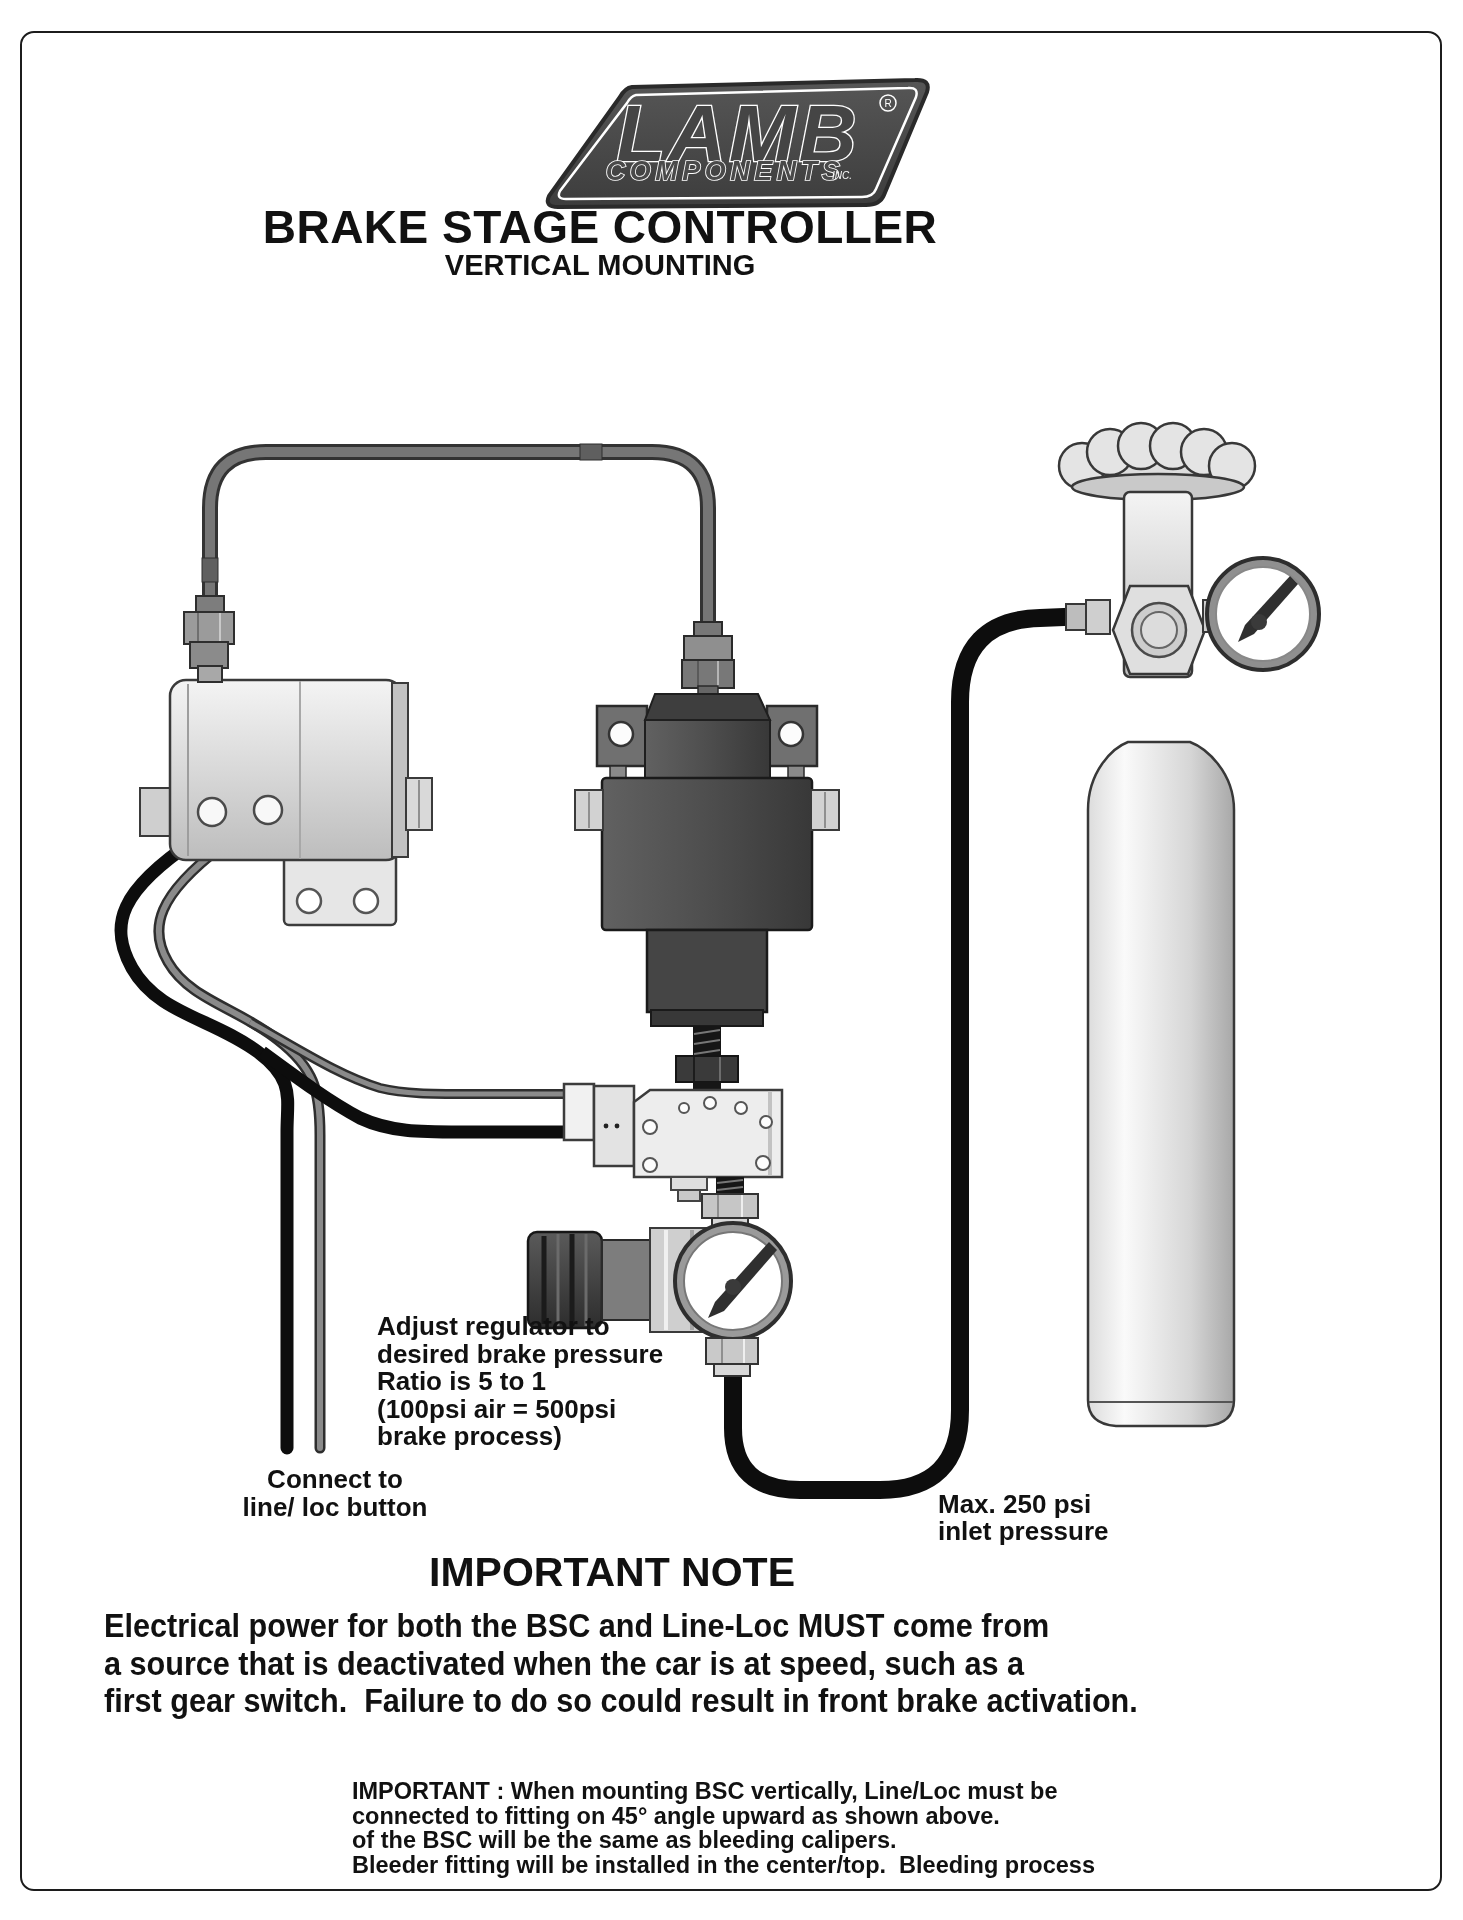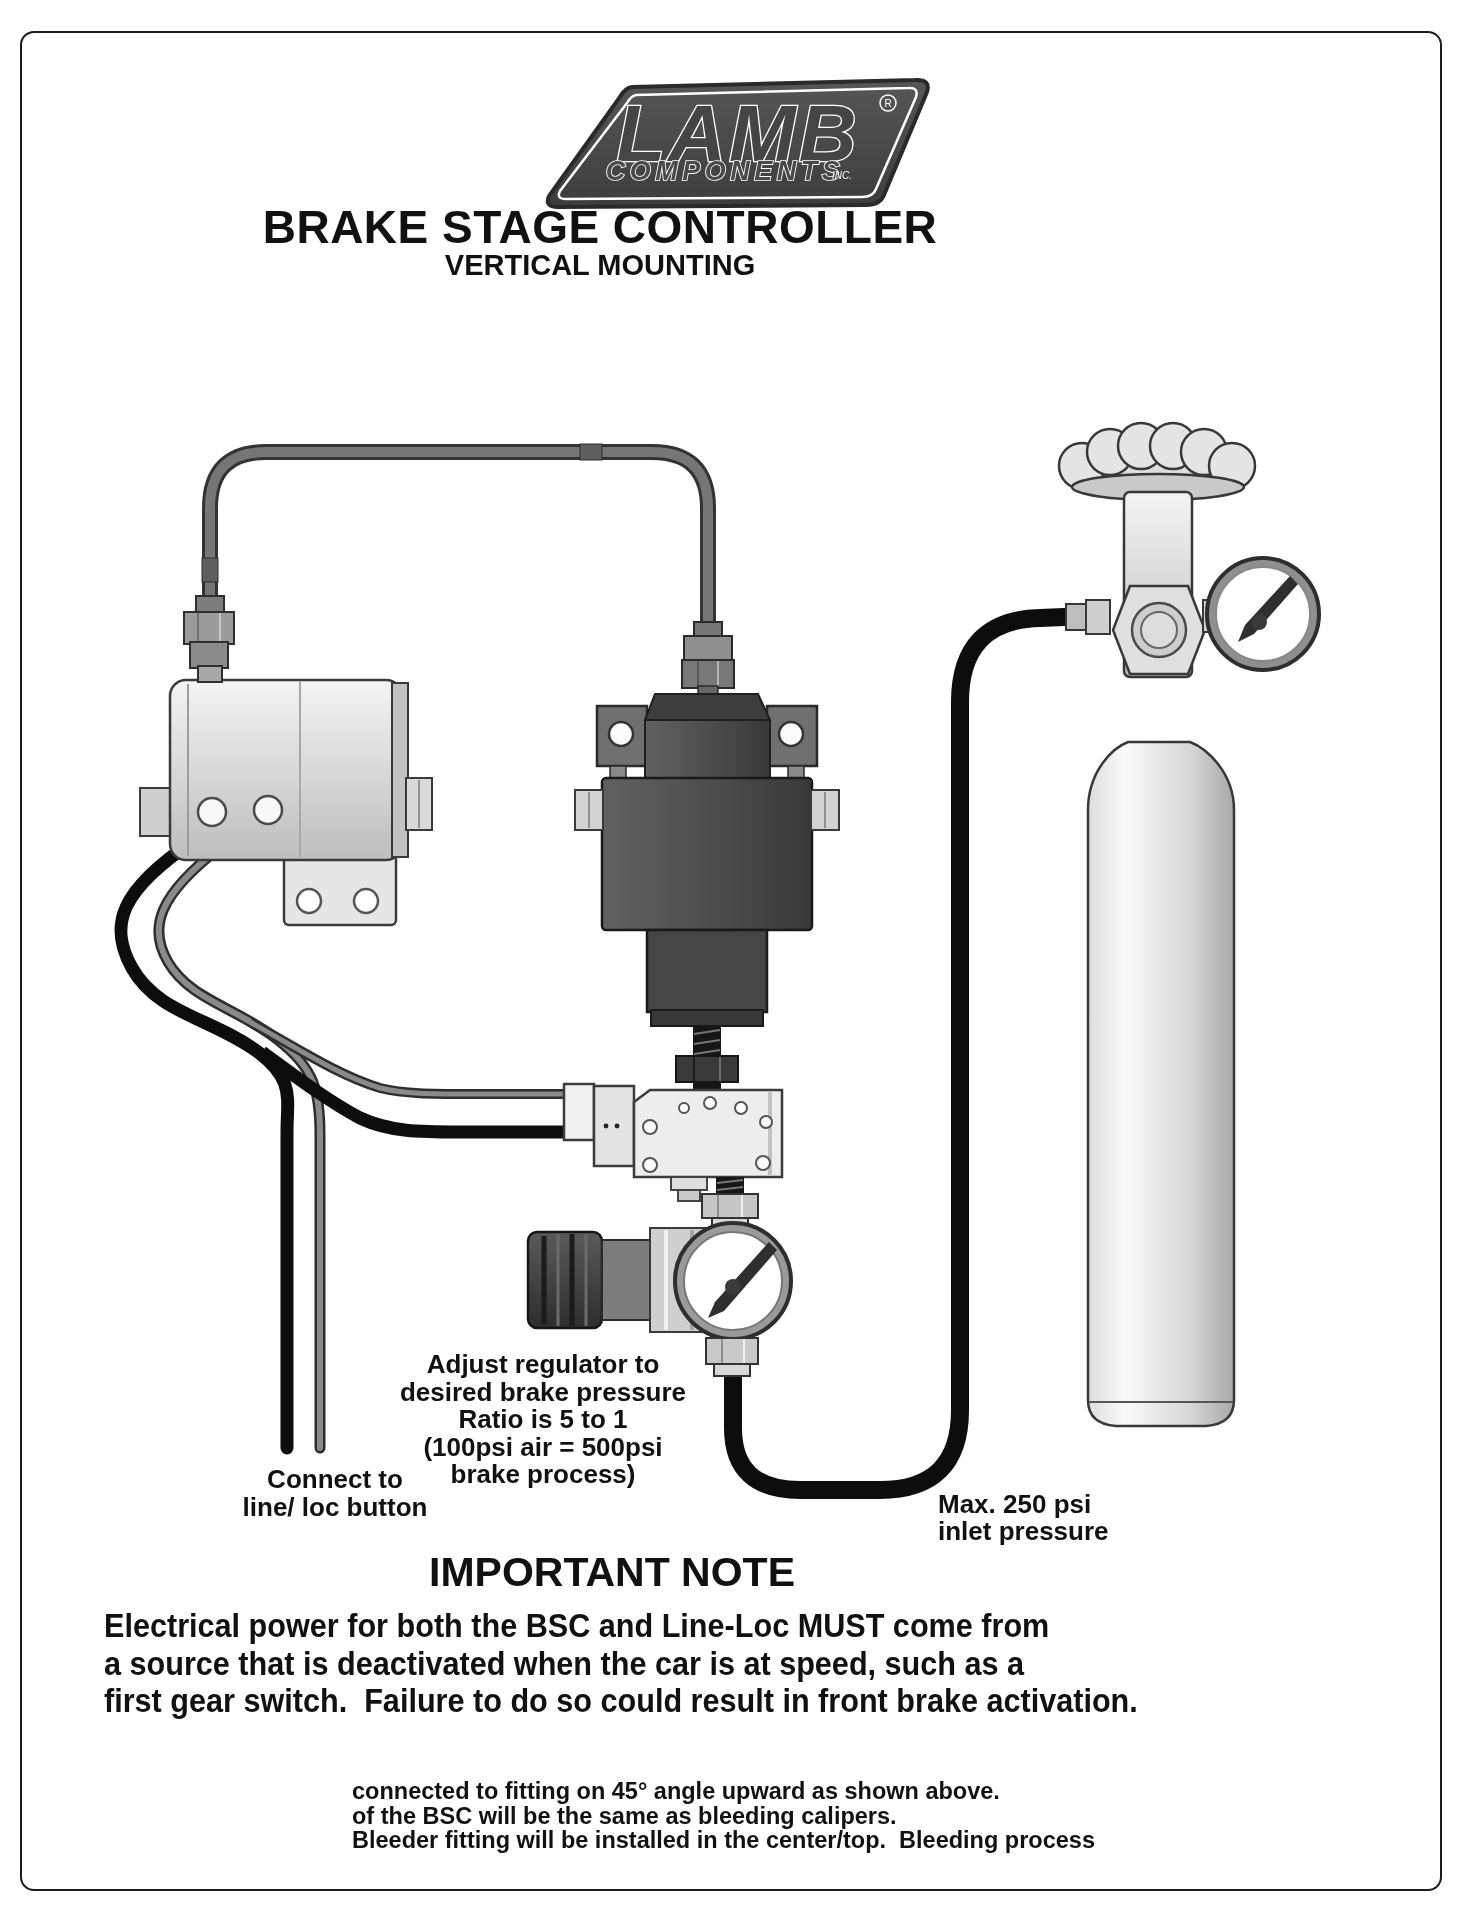--- a/index.html
+++ b/index.html
@@ -7,21 +7,21 @@
        font-family:"Liberation Sans",sans-serif;color:#111;}
   .page-border{position:absolute;left:20px;top:31px;width:1418px;height:1856px;
        border:2.5px solid #1c1c1c;border-radius:14px;}
   .abs{position:absolute;}
   .title{left:100px;top:200px;width:1000px;text-align:center;
        font-size:46px;font-weight:bold;letter-spacing:.5px;}
   .subtitle{left:100px;top:249px;width:1000px;text-align:center;
        font-size:29px;font-weight:bold;}
   .note{font-weight:bold;line-height:27.5px;font-size:26px;}
   .note div{white-space:pre;}
-  .adjust-note{left:377px;top:1351px;width:332px;text-align:center;}
+  .adjust-note{left:377px;top:1313px;width:332px;}
   .connect-note{left:225px;top:1466px;width:220px;text-align:center;}
   .max-note{left:938px;top:1491px;width:260px;text-align:left;line-height:27px;}
   .imp-heading{left:395px;top:1549px;width:400px;text-align:right;
        font-size:41px;font-weight:bold;}
   .imp-para{left:104px;top:1607px;width:1340px;font-size:34px;font-weight:bold;
        line-height:37.5px;transform:scaleX(.90);transform-origin:left top;}
   .imp-para div{white-space:pre;}
   .foot-para{left:352px;top:1779px;width:900px;font-size:23.5px;font-weight:bold;
        line-height:24.6px;}
   .foot-para div{white-space:pre;}
@@ -252,16 +252,17 @@
 
 <div class="abs imp-heading">IMPORTANT NOTE</div>
 
 <div class="abs imp-para">
   <div>Electrical power for both the BSC and Line-Loc MUST come from</div>
   <div>a source that is deactivated when the car is at speed, such as a</div>
   <div>first gear switch.  Failure to do so could result in front brake activation.</div>
 </div>
 
 <div class="abs foot-para">
+  <div>IMPORTANT : When mounting BSC vertically, Line/Loc must be</div>
   <div>connected to fitting on 45° angle upward as shown above.</div>
   <div>of the BSC will be the same as bleeding calipers.</div>
   <div>Bleeder fitting will be installed in the center/top.  Bleeding process</div>
 </div>
 
 </body></html>

